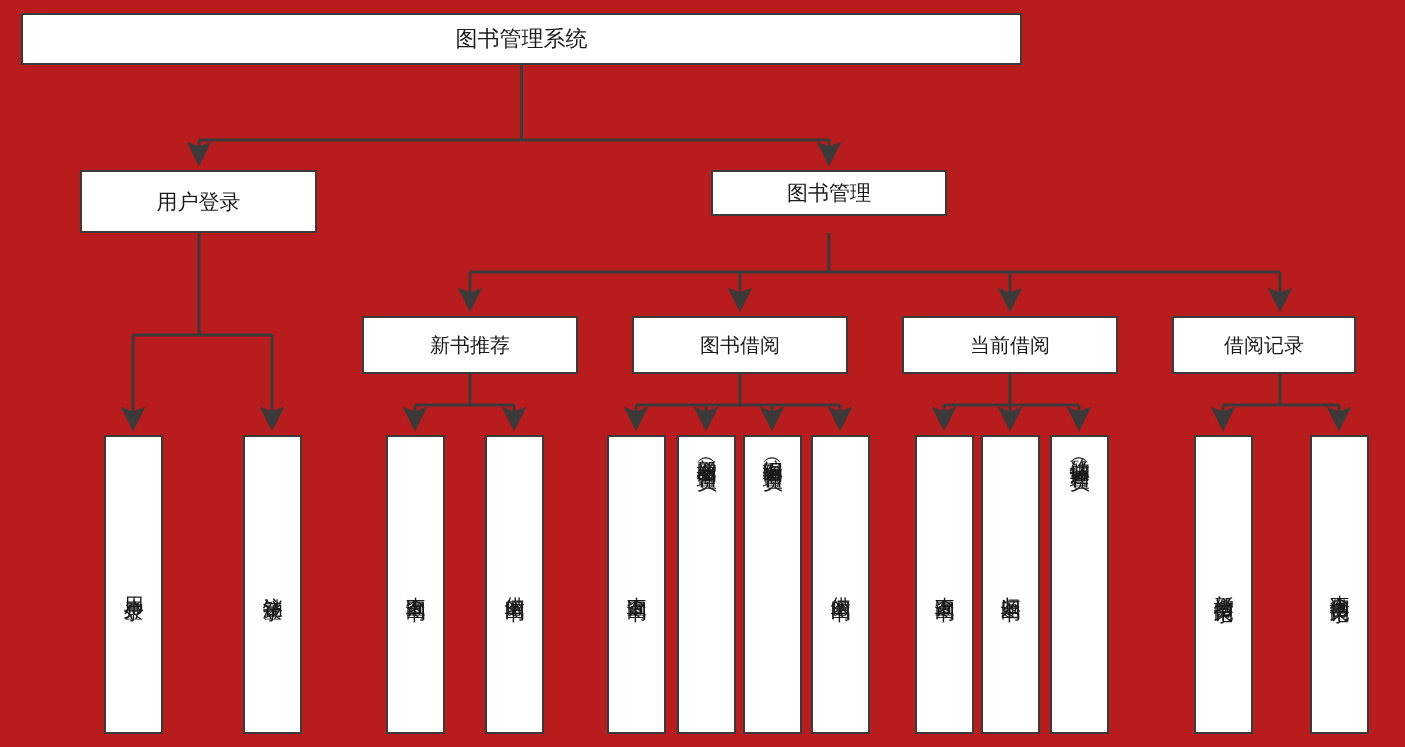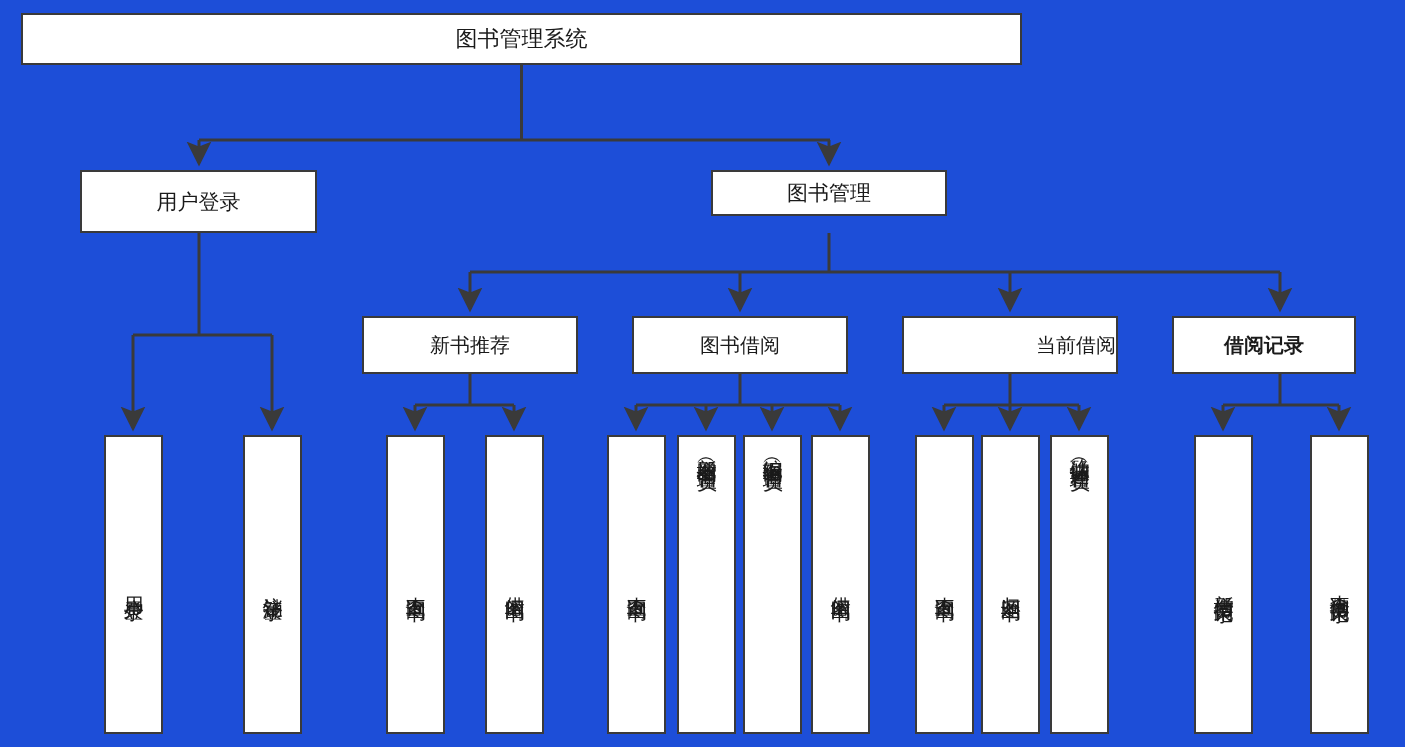--- a/index.html
+++ b/index.html
@@ -1,17 +1,17 @@
 <!DOCTYPE html>
 <html><head>
 <meta charset="utf-8">
 <style>
   html,body{margin:0;padding:0;background:#ffffff;}
   body{font-family:"Liberation Sans","DejaVu Sans",sans-serif;}
-  #stage{position:relative;width:1405px;height:747px;background:#1d4ed8;overflow:hidden;}
+  #stage{position:relative;width:1405px;height:747px;background:#b91c1c;overflow:hidden;}
   #wires{position:absolute;left:0;top:0;width:1405px;height:747px;}
   .node{position:absolute;box-sizing:border-box;background:#ffffff;border:2.5px solid #3a3a3a;
         display:flex;align-items:center;justify-content:center;color:#1a1a1a;}
   .node.root{font-size:22px;}
   .node.lvl1{font-size:21px;}
   .node.lvl2{font-size:20px;}
   .leaf{font-size:20px;line-height:1.28;}
   .leaf .vtxt{writing-mode:vertical-rl;text-orientation:upright;letter-spacing:2px;
               white-space:nowrap;display:block;}
   .leaf{align-items:flex-start;padding-top:6px;}
@@ -84,24 +84,24 @@
   <div class="node lvl1" style="left:711px;top:170px;width:236px;height:46px;">
     <span>图书管理</span>
   </div>
 
   <div class="node lvl2" style="left:362px;top:316px;width:216px;height:58px;">
     <span>新书推荐</span>
   </div>
   <div class="node lvl2" style="left:632px;top:316px;width:216px;height:58px;">
     <span>图书借阅</span>
   </div>
-  <div class="node lvl2" style="left:902px;top:316px;width:216px;height:58px;justify-content:flex-end;">
+  <div class="node lvl2" style="left:902px;top:316px;width:216px;height:58px;">
     <span>当前借阅</span>
   </div>
-  <div class="node lvl2" style="left:1172px;top:316px;width:184px;height:58px;font-weight:bold;">
+  <div class="node lvl2" style="left:1172px;top:316px;width:184px;height:58px;">
     <span>借阅记录</span>
   </div>
 
   <div class="node leaf mid" style="left:104px;top:435px;width:59px;height:299px;">
     <span class="vtxt">用户登录</span>
   </div>
   <div class="node leaf mid" style="left:243px;top:435px;width:59px;height:299px;">
     <span class="vtxt">注销登录</span>
   </div>
   <div class="node leaf mid" style="left:386px;top:435px;width:59px;height:299px;">

